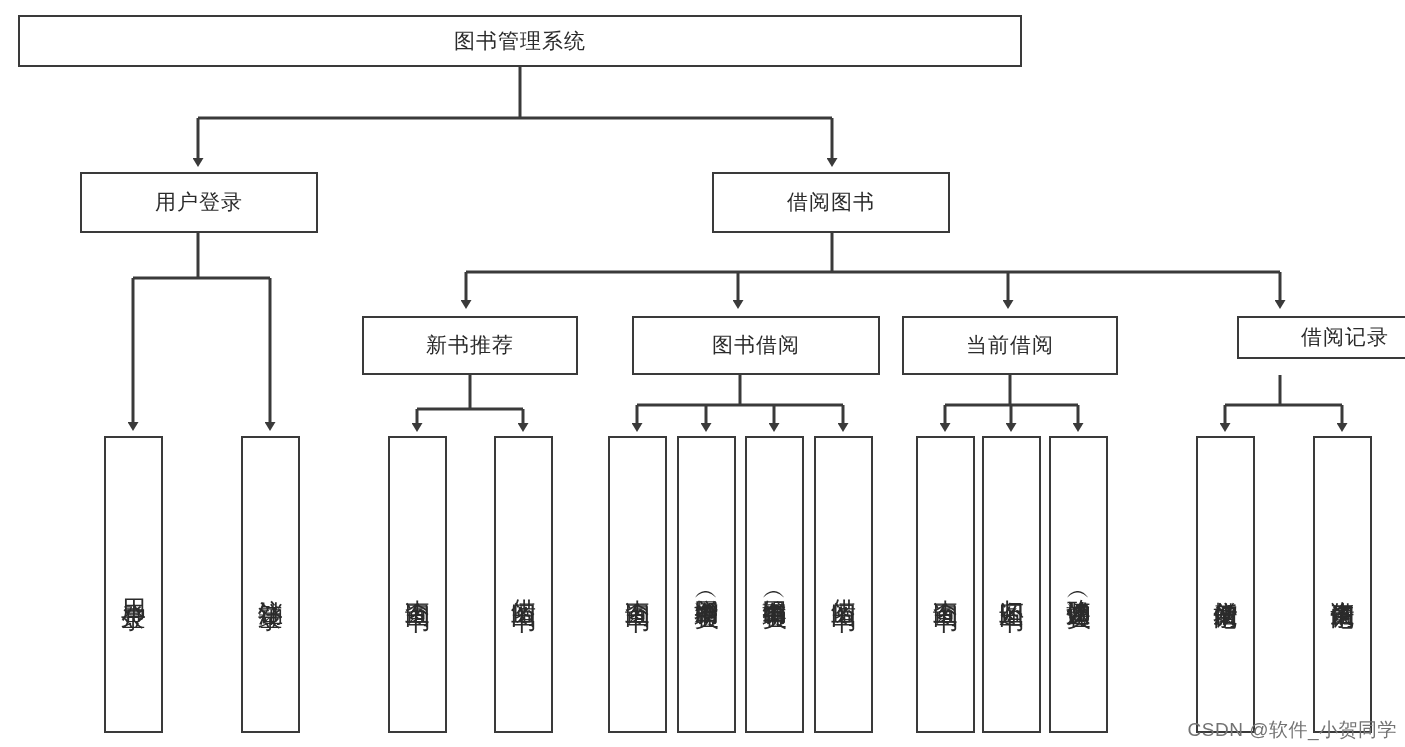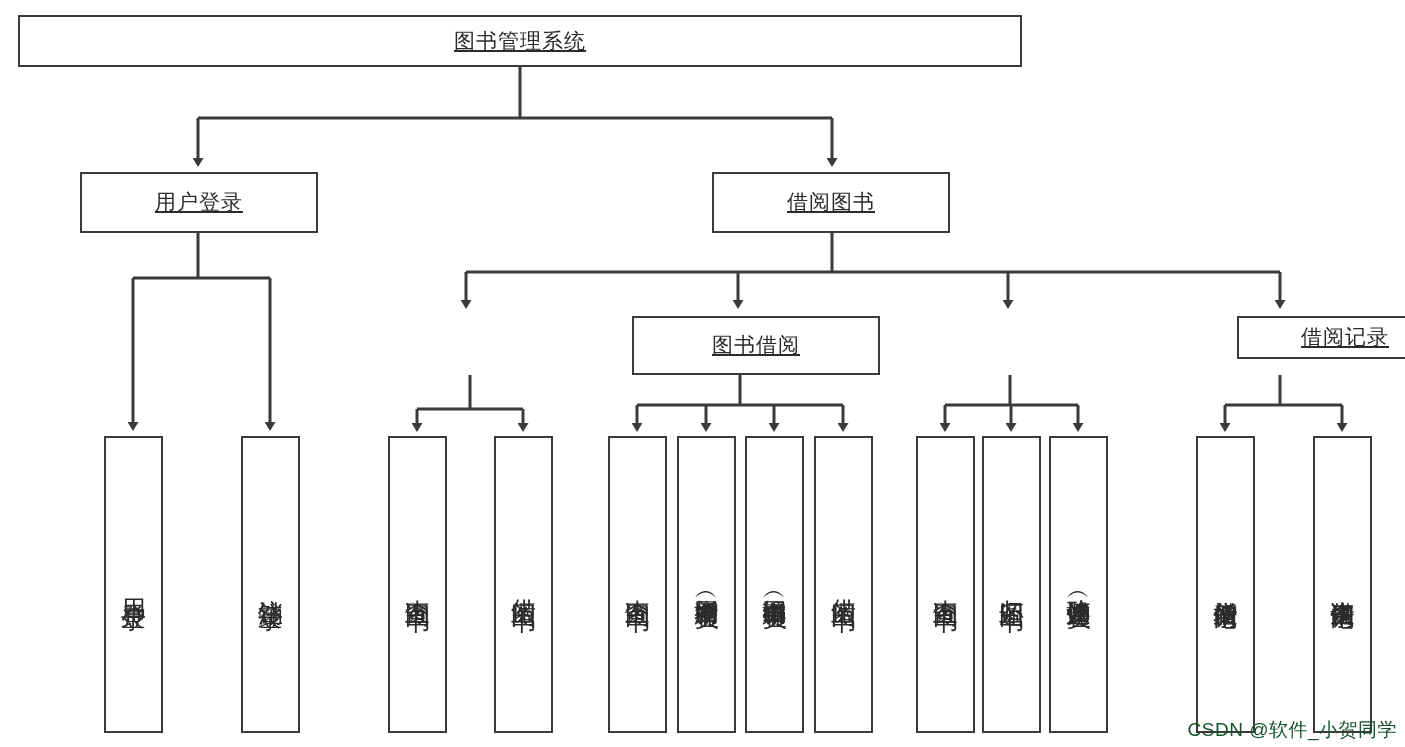--- a/index.html
+++ b/index.html
@@ -38,21 +38,20 @@
   .node-label {
     display: block;
     text-align: center;
     line-height: 1.18;
   }
   
   .node.horiz .node-label {
     font-size: 21px;
     letter-spacing: 1px;
     white-space: nowrap;
-    text-decoration: underline;
   }
   
   .node.vert {
     align-items: center;
     justify-content: center;
   }
   .node.vert .node-label {
     writing-mode: vertical-rl;
     text-orientation: upright;
     font-size: 25px;
@@ -62,21 +61,21 @@
   }
   .node.vert.tight .node-label {
     letter-spacing: 1px;
     font-size: 24px;
   }
   .watermark {
     position: absolute;
     right: 8px;
     bottom: 4px;
     font-size: 19px;
-    color: #14532d;
+    color: #737373;
     letter-spacing: 0.5px;
     white-space: nowrap;
     user-select: none;
   }
 </style>
 </head>
 <body>
 
 <div id="canvas">
 
@@ -137,23 +136,29 @@
     <span class="node-label">图书管理系统</span>
   </div>
 
   <div class="node horiz" style="left:80px; top:172px; width:238px; height:61px;">
     <span class="node-label">用户登录</span>
   </div>
   <div class="node horiz" style="left:712px; top:172px; width:238px; height:61px;">
     <span class="node-label">借阅图书</span>
   </div>
 
+  <div class="node horiz" style="left:362px; top:316px; width:216px; height:59px;">
+    <span class="node-label">新书推荐</span>
+  </div>
   <div class="node horiz" style="left:632px; top:316px; width:248px; height:59px;">
     <span class="node-label">图书借阅</span>
   </div>
+  <div class="node horiz" style="left:902px; top:316px; width:216px; height:59px;">
+    <span class="node-label">当前借阅</span>
+  </div>
   <div class="node horiz" style="left:1237px; top:316px; width:216px; height:43px;">
     <span class="node-label">借阅记录</span>
   </div>
 
   <div class="node vert" style="left:104px; top:436px; width:59px; height:297px;">
     <span class="node-label">用户登录</span>
   </div>
   <div class="node vert" style="left:241px; top:436px; width:59px; height:297px;">
     <span class="node-label">注销登录</span>
   </div>

